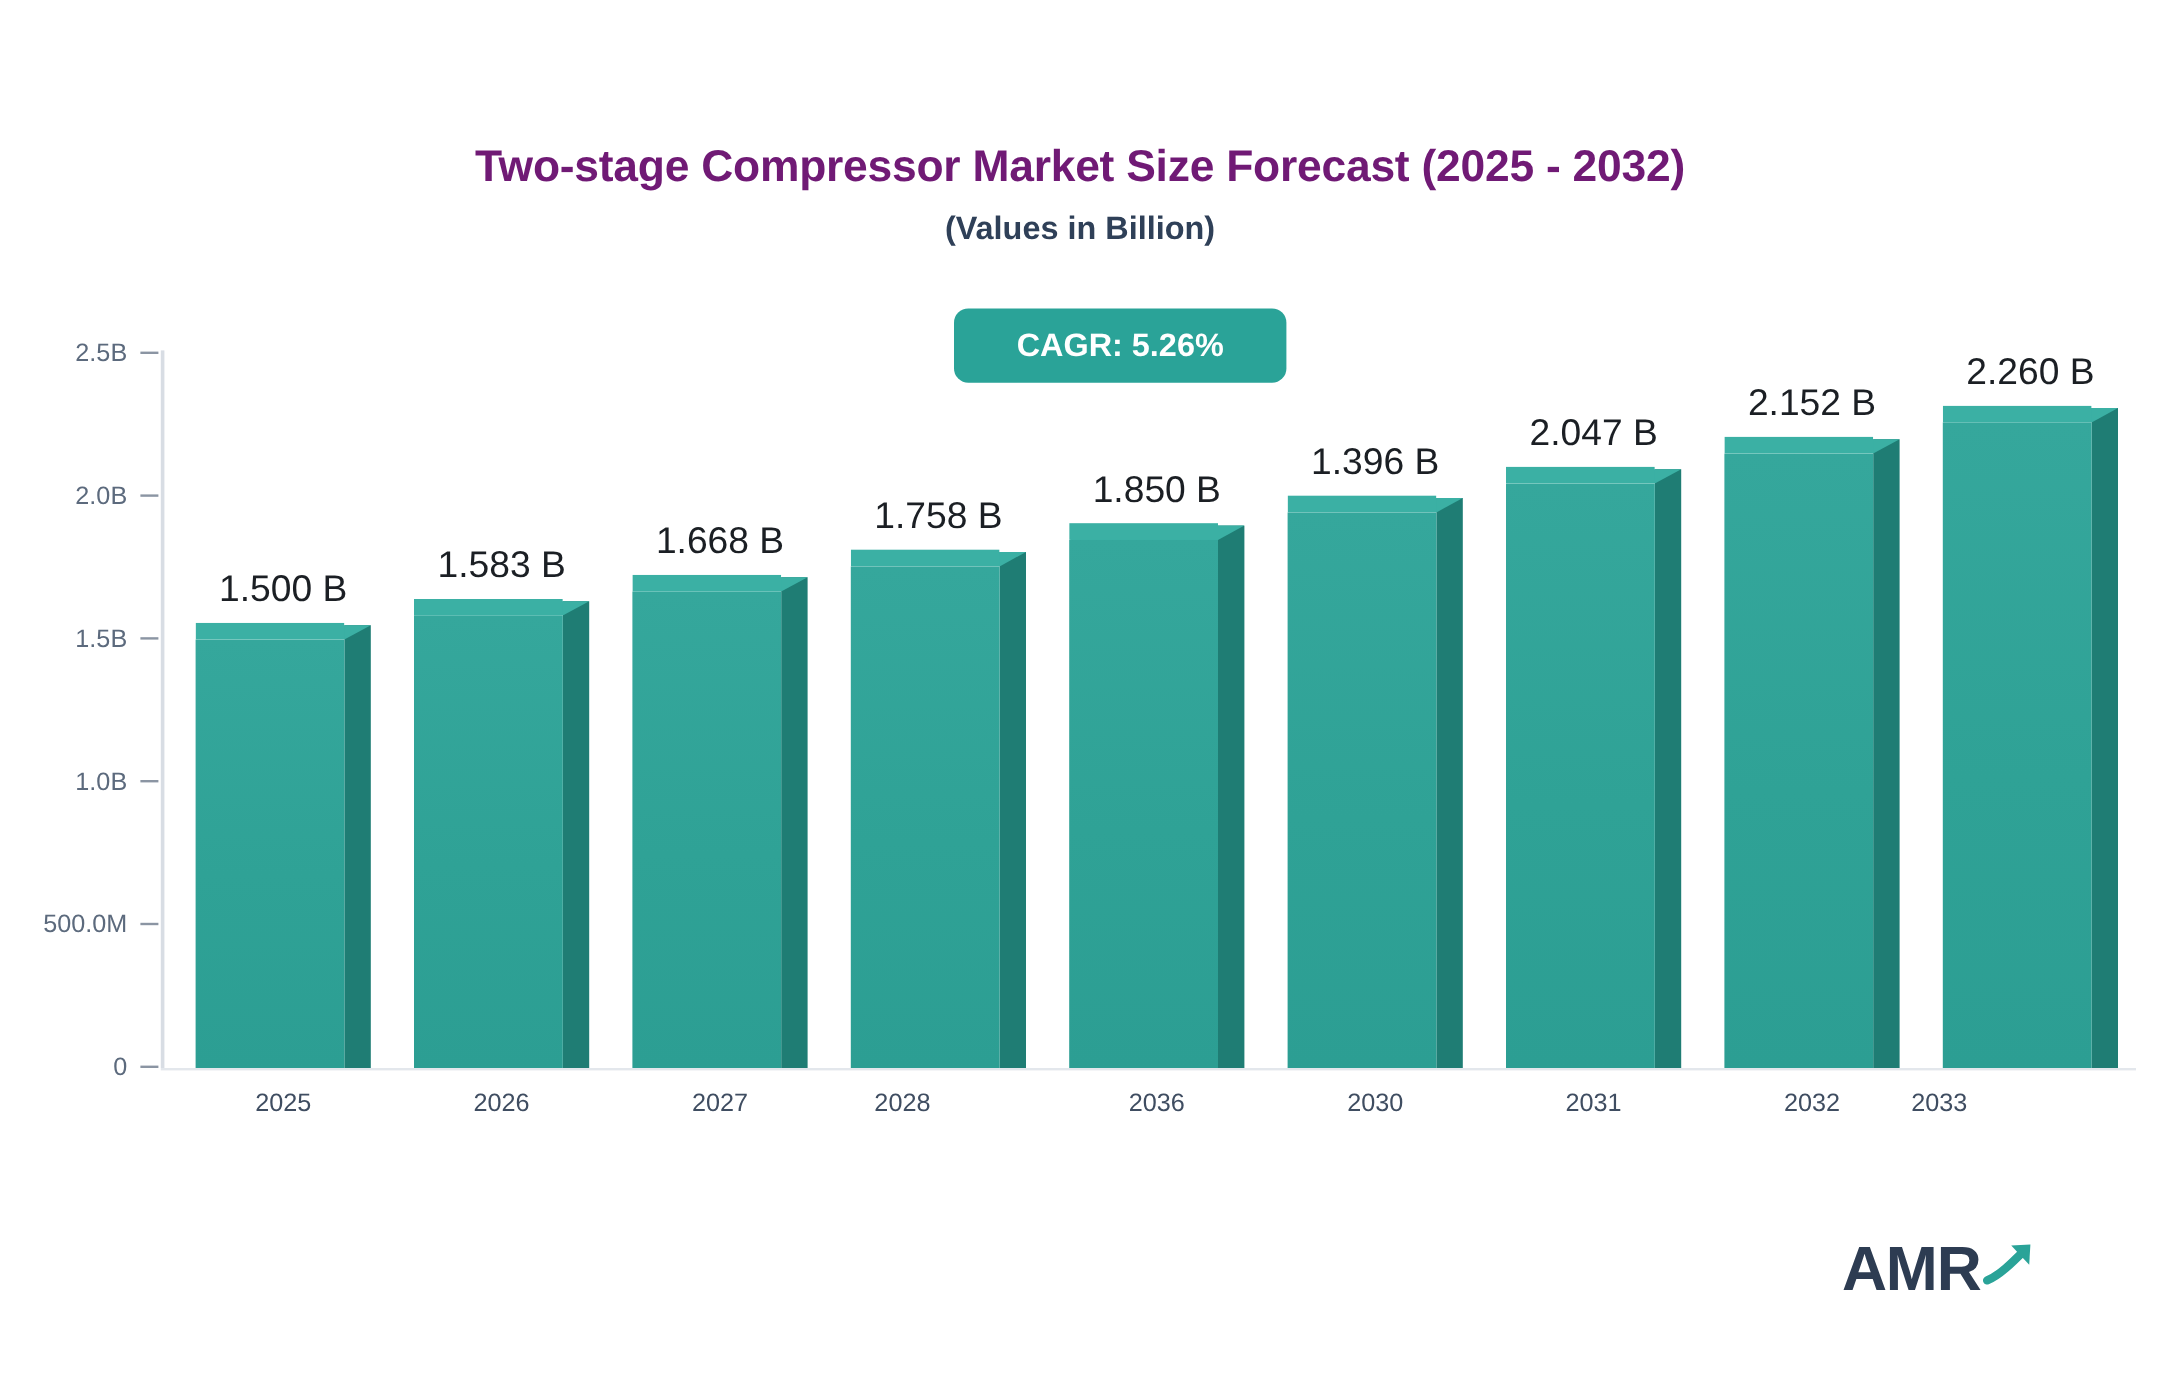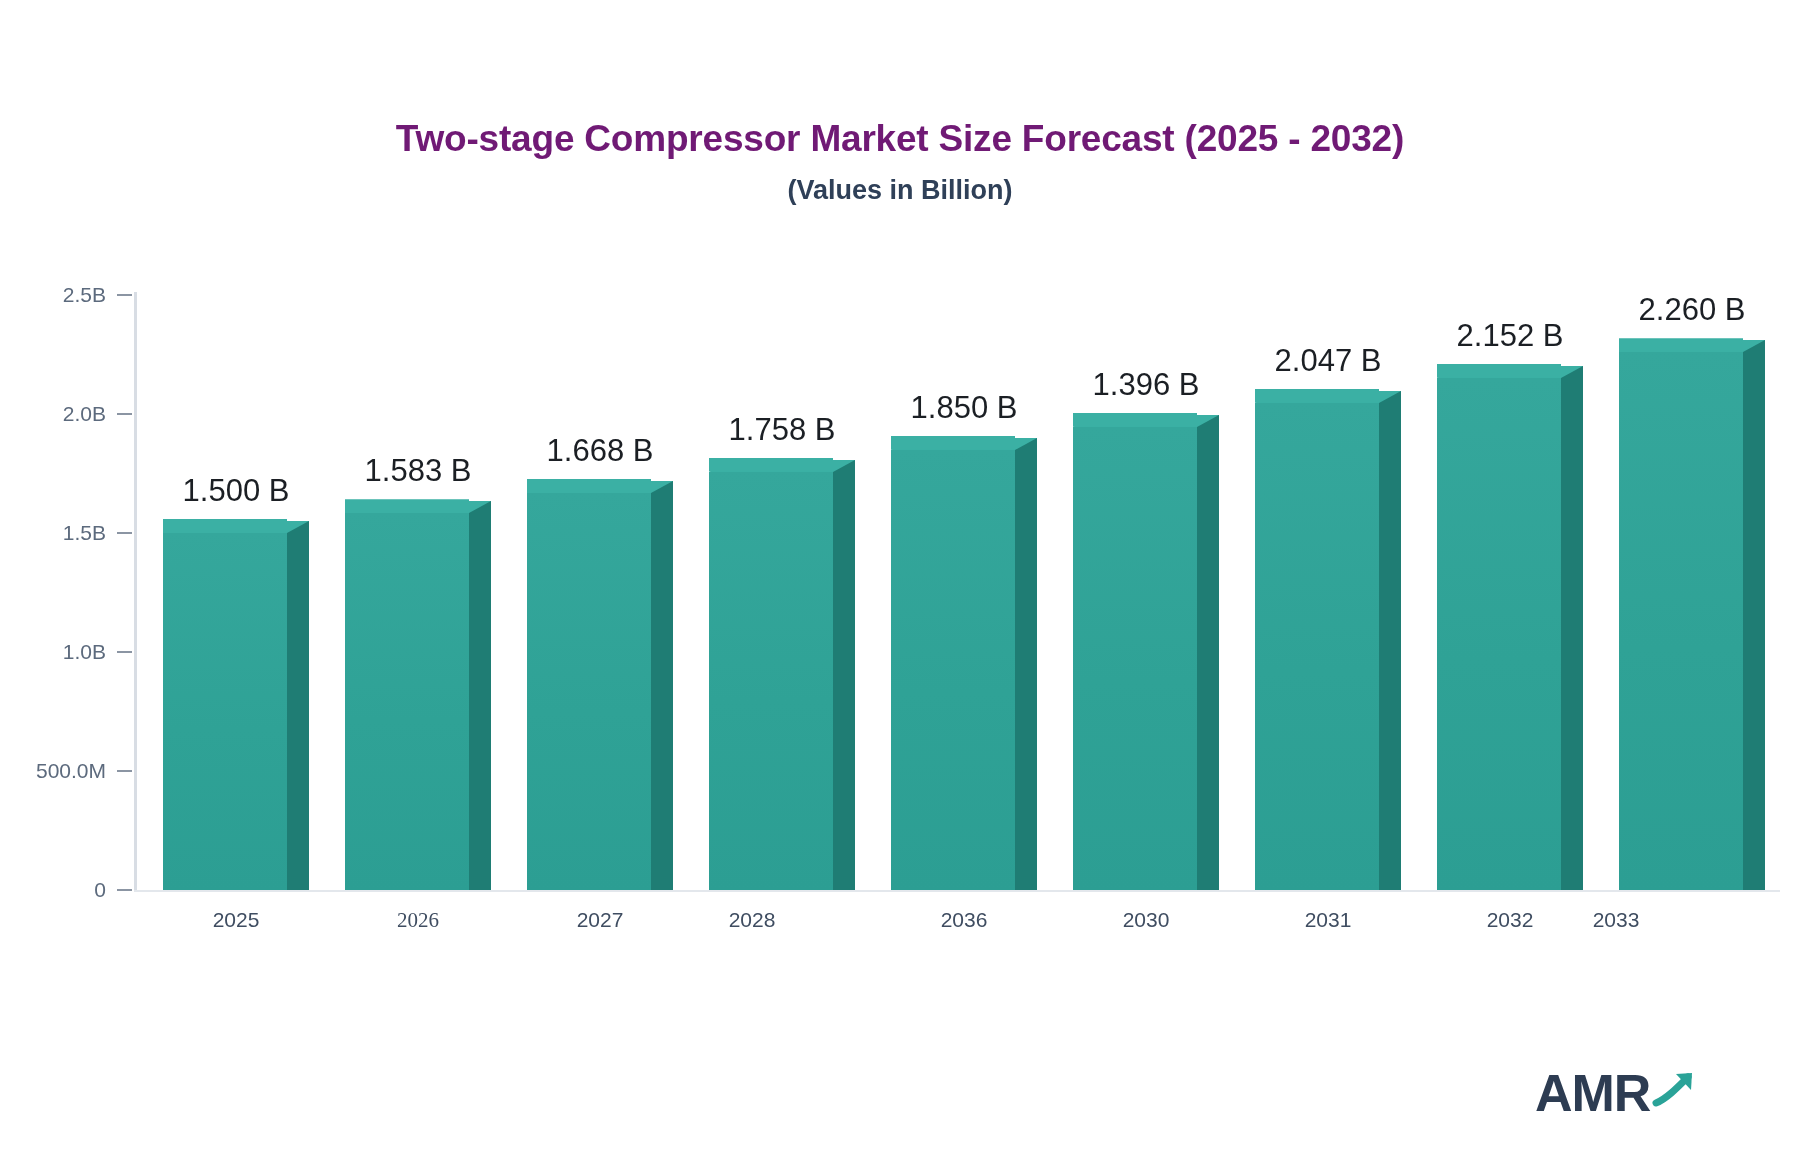--- a/index.html
+++ b/index.html
@@ -175,32 +175,34 @@
     top: 1032px;
     display: flex;
     align-items: flex-end;
   }
   .logo-text {
     font-size: 52px;
     font-weight: bold;
     color: #2d3c52;
     letter-spacing: -1px;
     line-height: 52px;
-    margin-top: 35px;
   }
   .logo-arrow { margin-left: 2px; margin-bottom: 6px; }
 </style>
 </head>
 <body>
 
 <div id="page">
 
   <div class="title">Two-stage Compressor Market Size Forecast (2025 - 2032)</div>
   <div class="subtitle">(Values in Billion)</div>
 
+  <div class="cagr-badge">
+    <span>CAGR: 5.26%</span>
+  </div>
 
   <div class="plot">
     <div class="y-axis-line"></div>
     <div class="x-axis-line"></div>
     <div id="yticks">
         <div class="ytick" style="top: 284px; left: 0px; width: 132px;"><span class="lbl">2.5B</span><span class="dash"></span></div>
         <div class="ytick" style="top: 403px; left: 0px; width: 132px;"><span class="lbl">2.0B</span><span class="dash"></span></div>
         <div class="ytick" style="top: 522px; left: 0px; width: 132px;"><span class="lbl">1.5B</span><span class="dash"></span></div>
         <div class="ytick" style="top: 641px; left: 0px; width: 132px;"><span class="lbl">1.0B</span><span class="dash"></span></div>
         <div class="ytick" style="top: 760px; left: 0px; width: 132px;"><span class="lbl">500.0M</span><span class="dash"></span></div>
@@ -275,21 +277,21 @@
           <div class="bar-side" style="height: 549.88px;"></div>
           <div class="bar-front" style="height: 537.88px;"></div>
           <div class="bar-cap" style="bottom: 537.88px;"><svg width="146" height="14" viewBox="0 0 146 14">
               <polygon points="0,14 124,14 146,2 22,2" fill="#3bb0a4"></polygon>
             </svg></div>
         </div>
         <div class="bar-label" style="left: 1592px; top: 292.12px;">2.260 B</div>
       </div>
     <div id="xlabels">
         <div class="x-label" style="left: 156px;">2025</div>
-        <div class="x-label" style="left: 338px; font-family: Liberation Serif, serif;">2026</div>
+        <div class="x-label" style="left: 338px;">2026</div>
         <div class="x-label" style="left: 520px;">2027</div>
         <div class="x-label" style="left: 672px;">2028</div>
         <div class="x-label" style="left: 884px;">2036</div>
         <div class="x-label" style="left: 1066px;">2030</div>
         <div class="x-label" style="left: 1248px;">2031</div>
         <div class="x-label" style="left: 1430px;">2032</div>
         <div class="x-label" style="left: 1536px;">2033</div>
       </div>
   </div>
 

